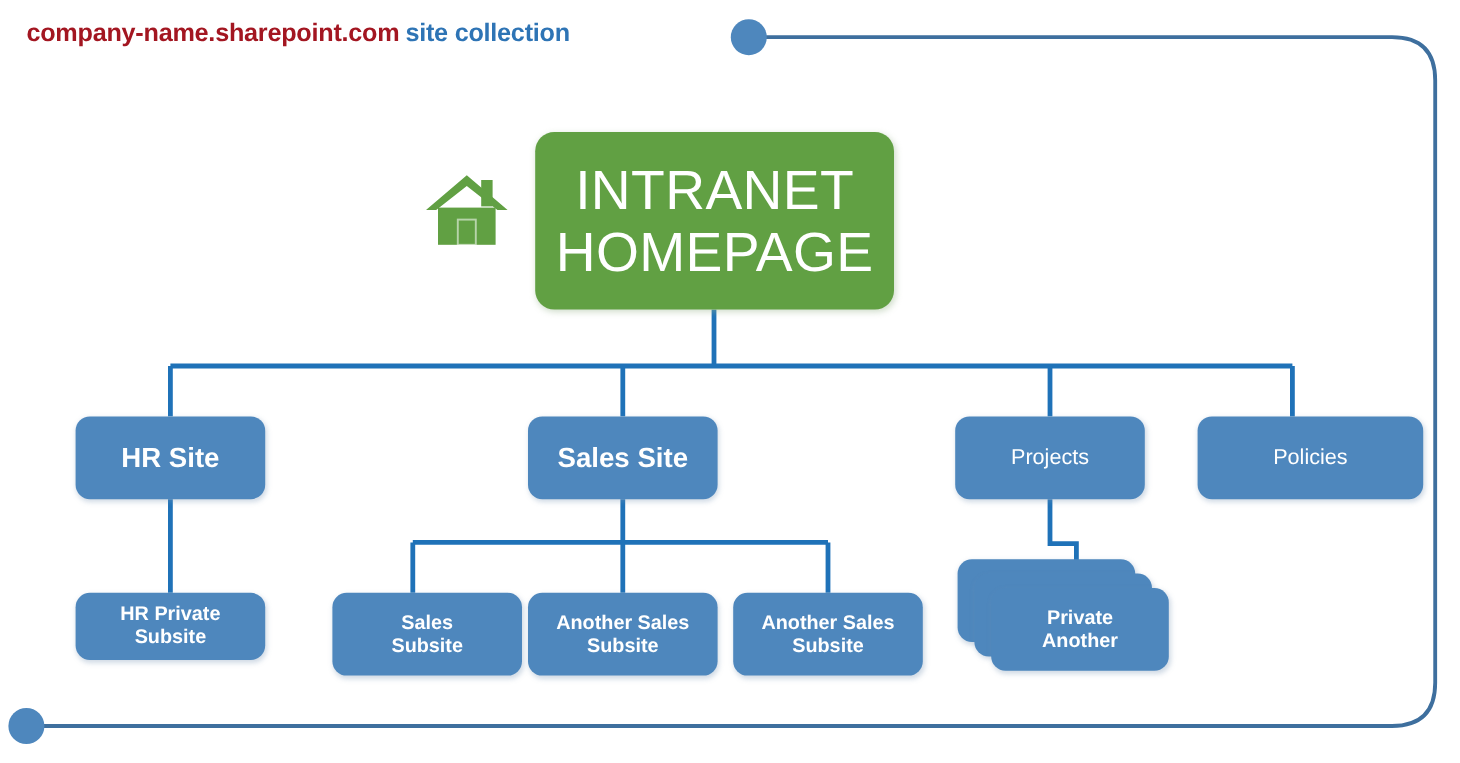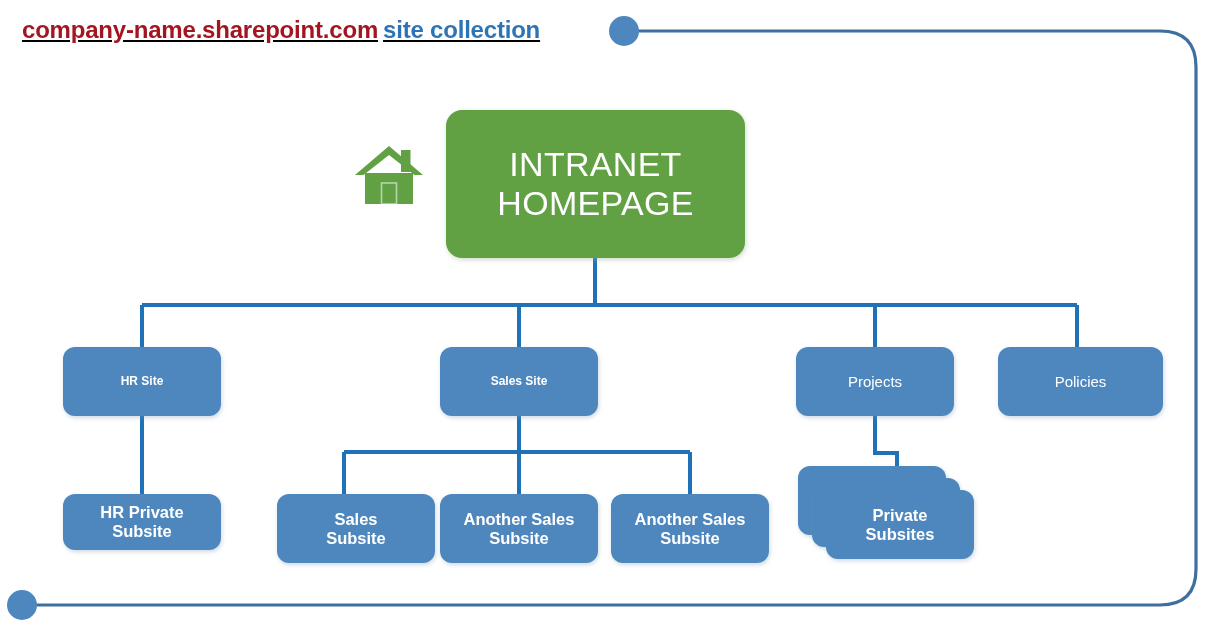--- a/index.html
+++ b/index.html
@@ -24,25 +24,24 @@
     width: 1217px;
     height: 636px;
     pointer-events: none;
   }
 
   
   .title {
     position: absolute;
     left: 22px;
     top: 16px;
-    font-size: 24px;
+    font-size: 21px;
     font-weight: bold;
     white-space: nowrap;
     letter-spacing: -0.2px;
-    text-decoration: underline;
   }
   .title .dom  { color: #A31621; }
   .title .coll { color: #2E74B5; margin-left: 5px; }
 
   
   .node {
     position: absolute;
     box-sizing: border-box;
     border-radius: 12px;
     display: flex;
@@ -52,30 +51,30 @@
     color: #ffffff;
     line-height: 1.14;
     box-shadow: 1px 2px 4px rgba(120,150,180,0.35);
   }
   .node.blue  { background: #4E87BD; }
   .node.green { background: #61A043; box-shadow: 1px 2px 5px rgba(150,180,140,0.45); }
 
   .node .lbl { display: block; padding: 0 6px; }
 
   .node.root {
-    font-size: 34px;
+    font-size: 46px;
     font-weight: normal;
     border-radius: 16px;
     letter-spacing: 0.3px;
   }
   .node.lvl2 {
-    font-size: 12px;
+    font-size: 23px;
     font-weight: bold;
   }
-  .node.lvl2.thin { font-weight: normal; font-size: 15px; }
+  .node.lvl2.thin { font-weight: normal; font-size: 18px; }
   .node.lvl3 {
     font-size: 16.5px;
     font-weight: bold;
   }
   .node.lvl3.thin { font-weight: normal; }
 
   
   .stack-card {
     position: absolute;
     box-sizing: border-box;
@@ -147,21 +146,21 @@
   </div>
 
   <div class="node blue lvl2" style="left:440px; top:347px; width:158px; height:69px;text-align:right;">
     <span class="lbl">Sales Site</span>
   </div>
 
   <div class="node blue lvl2 thin" style="left:796px; top:347px; width:158px; height:69px;">
     <span class="lbl">Projects</span>
   </div>
 
-  <div class="node blue lvl2 thin" style="left:998px; top:347px; width:165px; height:69px;">
+  <div class="node blue lvl2 thin" style="left:998px; top:347px; width:188px; height:69px;">
     <span class="lbl">Policies</span>
   </div>
 
   <div class="node blue lvl3" style="left:63px; top:494px; width:158px; height:56px;">
     <span class="lbl">
       <span>HR Private</span><br>
       <span>Subsite</span>
     </span>
   </div>
 
@@ -184,17 +183,17 @@
       <span>Another Sales</span><br>
       <span>Subsite</span>
     </span>
   </div>
 
   <div class="stack-card" style="left:798px; top:466px; width:148px; height:69px;"></div>
   <div class="stack-card" style="left:812px; top:478px; width:148px; height:69px;"></div>
   <div class="node blue lvl3 thin" style="left:826px; top:490px; width:148px; height:69px; font-weight:bold;">
     <span class="lbl">
       <span>Private</span><br>
-      <span>Subsites</span>
+      <span>Another</span>
     </span>
   </div>
 
 </div>
 
 </body></html>

